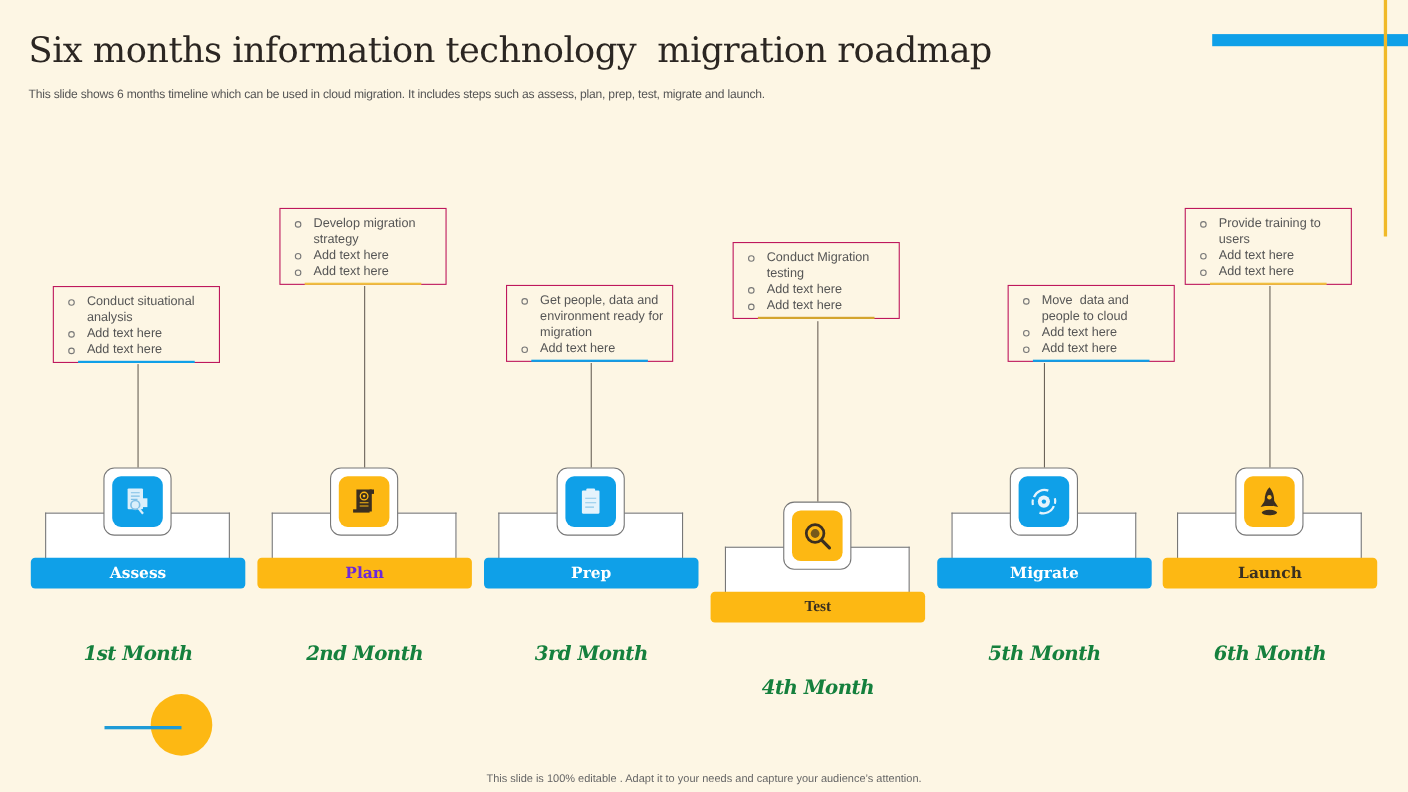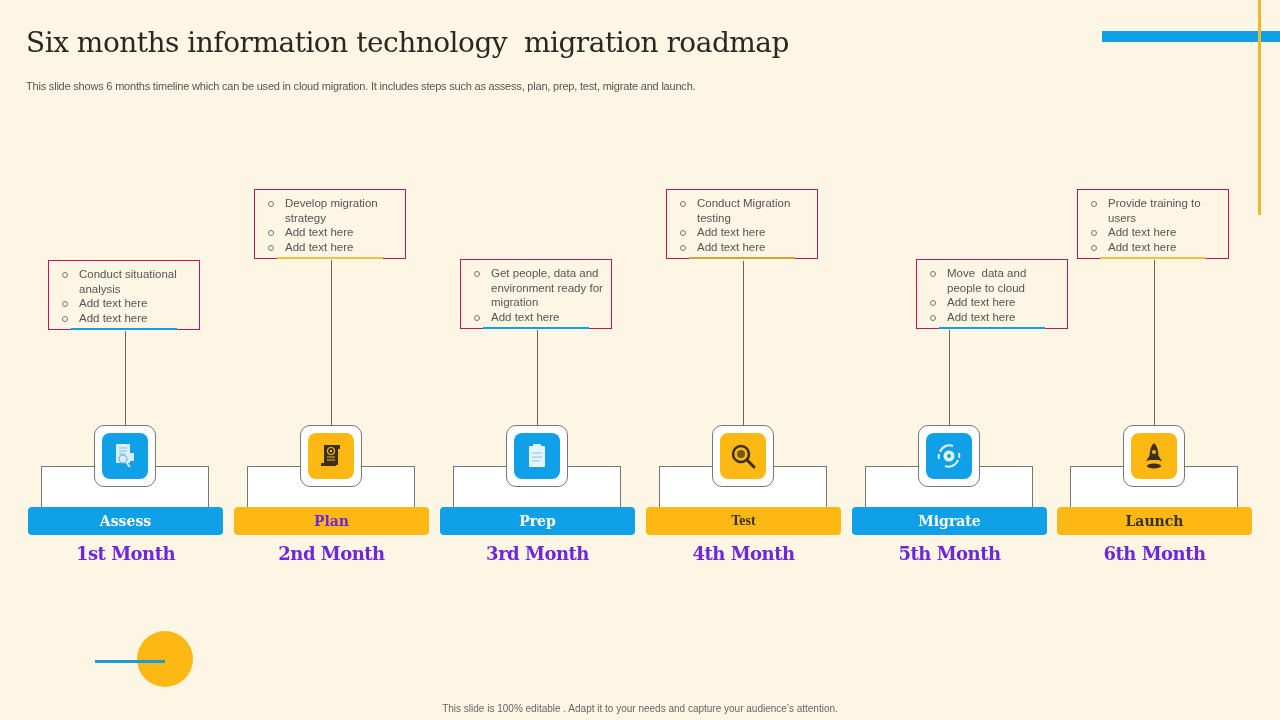--- a/index.html
+++ b/index.html
@@ -5,21 +5,21 @@
   html, body { margin:0; padding:0; }
   body {
     width:1280px; height:720px; position:relative; overflow:hidden;
     background:#fdf6e4;
     font-family:"Liberation Sans", sans-serif;
     color:#333;
   }
   .title {
     position:absolute; left:26px; top:26px;
     font-family:"DejaVu Serif", serif;
-    font-size:28px; color:#2b2622; white-space:pre; letter-spacing:-0.5px;
+    font-size:32px; color:#2b2622; white-space:pre; letter-spacing:-0.5px;
   }
   .subtitle {
     position:absolute; left:26px; top:80px;
     font-size:11px; color:#555; letter-spacing:-0.2px;
   }
   .deco-bar-top {
     position:absolute; left:1102px; top:31px; width:178px; height:11px; background:#0fa0e8;
   }
   .deco-line-right {
     position:absolute; left:1258px; top:0; width:3px; height:215px; background:#f0b928;
@@ -64,23 +64,24 @@
   .icon-tile {
     position:absolute; left:7px; top:7px; width:46px; height:46px; border-radius:8px;
     display:flex; align-items:center; justify-content:center;
   }
   .label-bar {
     position:absolute; left:0; top:507px; width:195px; height:28px; border-radius:4px;
     display:flex; align-items:center; justify-content:center;
     font-family:"DejaVu Serif", serif; font-weight:bold; font-size:14px;
   }
   .month {
-    position:absolute; left:0; width:195px; top:543px; text-align:center;
-    font-family:"DejaVu Serif", serif; font-weight:bold; font-size:18px; color:#6d28d9;
+    position:absolute; left:0; width:195px; top:584px; text-align:center;
+    font-family:"DejaVu Serif", serif; font-weight:bold; font-size:18px; color:#15803d;
     letter-spacing:-0.5px;
+    font-style:italic;
   }
 </style>
 </head>
 <body>
 
 <div class="deco-bar-top"></div>
 <div class="deco-line-right"></div>
 
 <div class="title">Six months information technology  migration roadmap</div>
 <div class="subtitle">This slide shows 6 months timeline which can be used in cloud migration. It includes steps such as assess, plan, prep, test, migrate and launch.</div>
@@ -159,21 +160,21 @@
         <line x1="6" y1="11" x2="16" y2="11" stroke="#8cc8ea" stroke-width="1"></line>
         <line x1="6" y1="15" x2="16" y2="15" stroke="#8cc8ea" stroke-width="1"></line>
         <line x1="6" y1="19" x2="14" y2="19" stroke="#8cc8ea" stroke-width="1"></line>
       </svg>
     </div>
   </div>
   <div class="label-bar" style="background:#0fa0e8;color:#fff;">Prep</div>
   <div class="month">3rd Month</div>
 </div>
 
-<div class="stage" style="left:646px;">
+<div class="stage" style="left:646px;margin-top:31px;">
   <div class="textbox" style="top:189px;">
     <ul>
       <li>Conduct Migration testing</li>
       <li>Add text here</li>
       <li>Add text here</li>
     </ul>
     <div class="accent" style="background:#d4a52e;"></div>
   </div>
   <div class="connector" style="top:261px;height:164px;"></div>
   <div class="base-box"></div>

